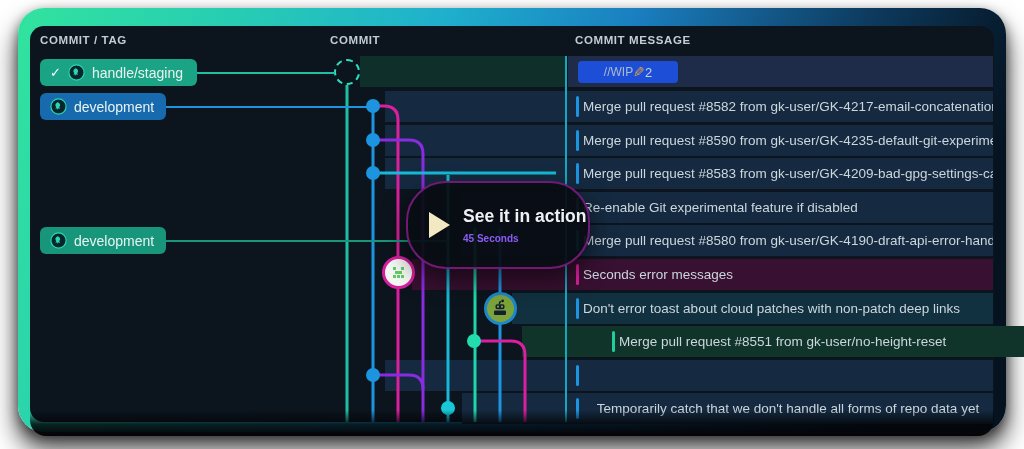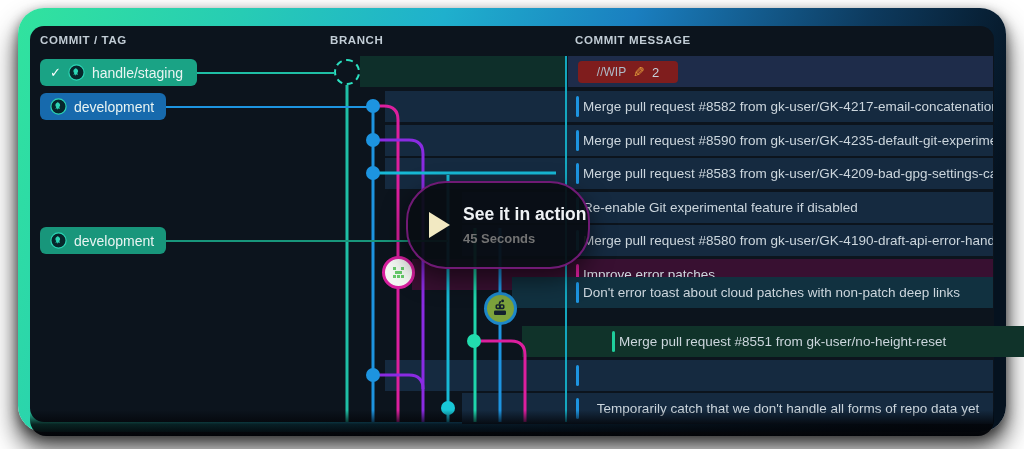--- a/index.html
+++ b/index.html
@@ -40,21 +40,21 @@
     font-size:14px;white-space:nowrap;
   }
   .badge .chk{font-size:13px;color:#ffffff;}
   .connector{position:absolute;height:2px;}
   .wipnode{
     position:absolute;left:334px;top:59px;width:26px;height:26px;border-radius:50%;
     border:2.5px dashed #2be0c0;box-sizing:border-box;
   }
   .wipbadge{
     position:absolute;left:578px;top:61px;width:100px;height:22px;border-radius:4px;
-    background:#7f1d1d;display:flex;align-items:center;justify-content:center;gap:7px;
+    background:#1d4ed8;display:flex;align-items:center;justify-content:center;
   }
   .wipbadge .wl{font-size:12px;color:#aebbc8;}
   .wipbadge .pencil{font-size:14px;color:#e8a33d;line-height:1;transform:scaleX(-1);}
   .wipbadge .wc{font-size:13px;color:#c5d0da;}
   .avatar{
     position:absolute;width:33px;height:33px;border-radius:50%;box-sizing:border-box;
     display:flex;align-items:center;justify-content:center;
   }
   svg.graph{position:absolute;left:0;top:0;pointer-events:none;}
   .fade{
@@ -67,21 +67,21 @@
     border-radius:40px;border:2px solid #701a75;box-sizing:border-box;
     background:rgba(9,13,19,.94);
     display:flex;align-items:center;gap:13px;padding-left:21px;
     box-shadow:0 10px 24px rgba(0,0,0,.55);
   }
   .play{
     width:0;height:0;border-left:21px solid #f2e9c2;
     border-top:13px solid transparent;border-bottom:13px solid transparent;
   }
   .pt{font-size:17.5px;font-weight:700;color:#eef1f4;white-space:nowrap;}
-  .ps{font-size:13px;font-weight:700;color:#737373;margin-top:6px;}
+  .ps{font-size:10px;font-weight:700;color:#8b5cf6;margin-top:6px;}
 </style>
 </head>
 <body>
 
 <div class="frame"></div>
 <div class="app"></div>
 
 <div id="wip-bands">
     <div class="band" style="left: 360px; top: 56px; width: 206px; background: rgb(14, 47, 42);"></div>
     <div class="band" style="left: 568px; top: 56px; width: 425px; background: rgb(30, 44, 74);"></div>
@@ -109,23 +109,23 @@
       <div class="msg">Re-enable Git experimental feature if disabled</div>
     </div>
     <div class="row" style="top: 224.5px;">
       <div class="band" style="left: 462px; width: 531px; background: rgb(21, 42, 64); top: 0px;"></div>
       <div class="marker" style="background: rgb(23, 185, 214);"></div>
       <div class="msg">Merge pull request #8580 from gk-user/GK-4190-draft-api-error-handling</div>
     </div>
     <div class="row" style="top: 258.5px;">
       <div class="band" style="left: 412px; width: 581px; background: rgb(56, 16, 49); top: 0px;"></div>
       <div class="marker" style="background: rgb(220, 31, 158);"></div>
-      <div class="msg">Improve error patches</div>
-    </div>
-    <div class="row" style="top: 277px;">
+      <div class="msg">Seconds error messages</div>
+    </div>
+    <div class="row" style="top: 293px;">
       <div class="band" style="left: 512px; width: 481px; background: rgb(17, 49, 64); top: 0px;"></div>
       <div class="marker" style="background: rgb(29, 148, 224);"></div>
       <div class="msg">Don't error toast about cloud patches with non-patch deep links</div>
     </div>
     <div class="row" style="top: 325.5px; margin-left: 36px;">
       <div class="band" style="left: 486px; width: 507px; background: rgb(16, 51, 42); top: 0px;"></div>
       <div class="marker" style="background: rgb(31, 206, 156);"></div>
       <div class="msg">Merge pull request #8551 from gk-user/no-height-reset</div>
     </div>
     <div class="row" style="top: 359.5px;">
@@ -156,21 +156,21 @@
       <circle cx="373" cy="106" r="7" fill="#1d94e0"></circle>
       <circle cx="373" cy="140" r="7" fill="#1d94e0"></circle>
       <circle cx="373" cy="173" r="7" fill="#1d94e0"></circle>
       <circle cx="373" cy="375" r="7" fill="#1d94e0"></circle>
       <circle cx="474" cy="341" r="7" fill="#22dcae"></circle>
       <circle cx="448" cy="408" r="7" fill="#18c8d8"></circle>
     </svg>
   </div>
 
 <div class="hdr" style="left:40px">COMMIT / TAG</div>
-<div class="hdr" style="left:330px">BRANCH</div>
+<div class="hdr" style="left:330px">COMMIT</div>
 <div class="hdr" style="left:575px">COMMIT MESSAGE</div>
 
 <div class="wipnode"></div>
 
 <div id="badges-layer">
     <div class="connector" style="left: 191px; top: 71.5px; width: 144px; background: rgb(31, 191, 165);"></div>
     <div class="badge" style="left: 40px; top: 59px; width: 157px; background: rgb(26, 163, 133);">
       <span class="chk">✓</span>
       <span style="display: flex;">
         <svg width="17" height="17" viewBox="0 0 17 17">

